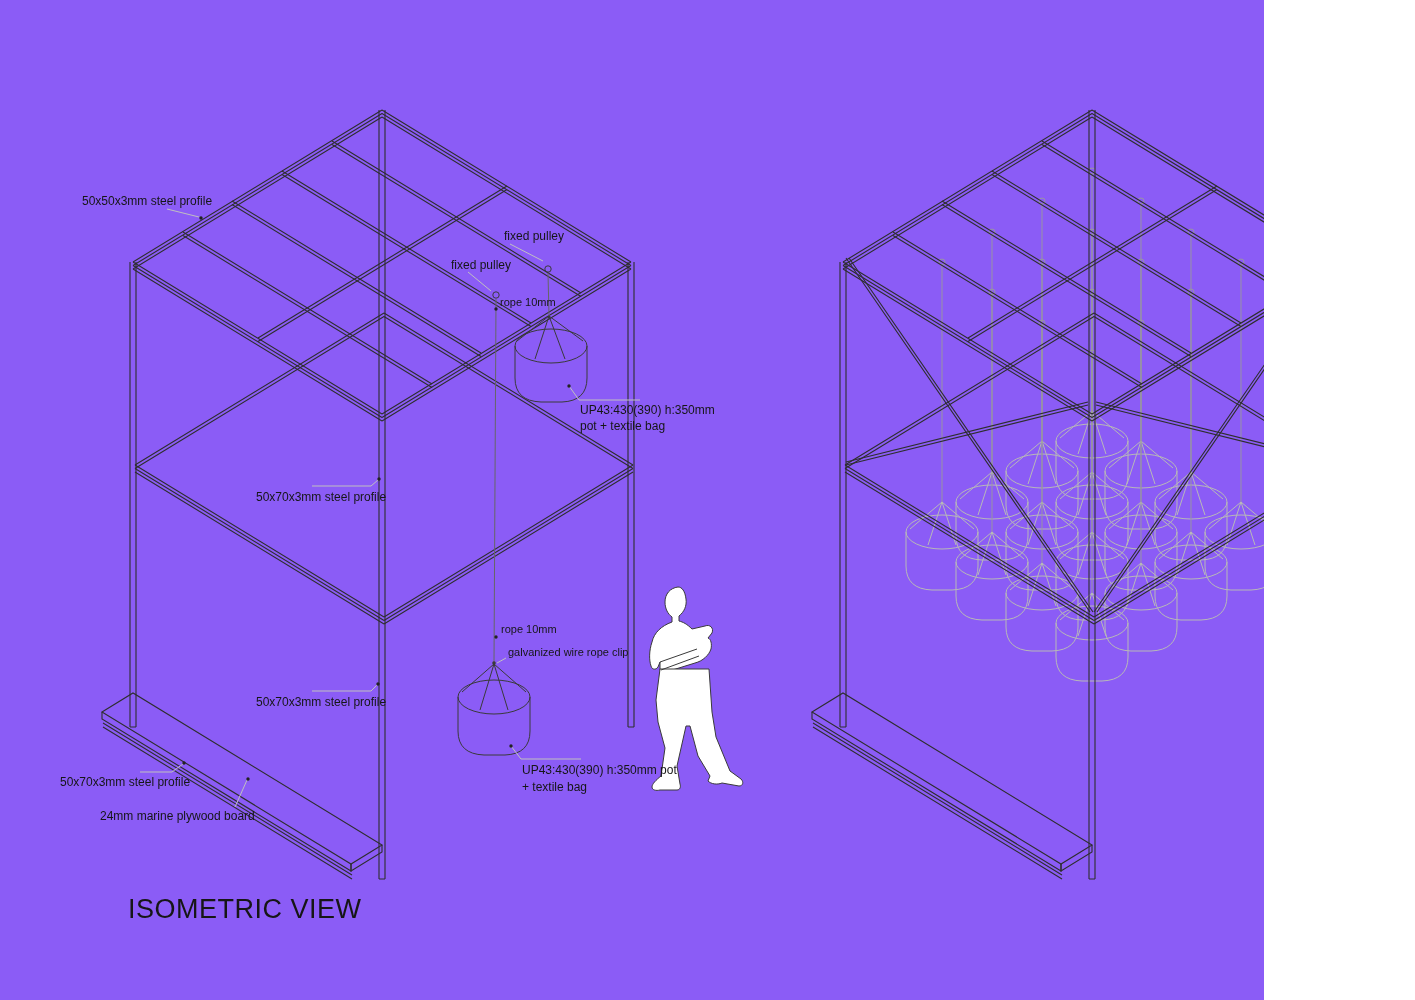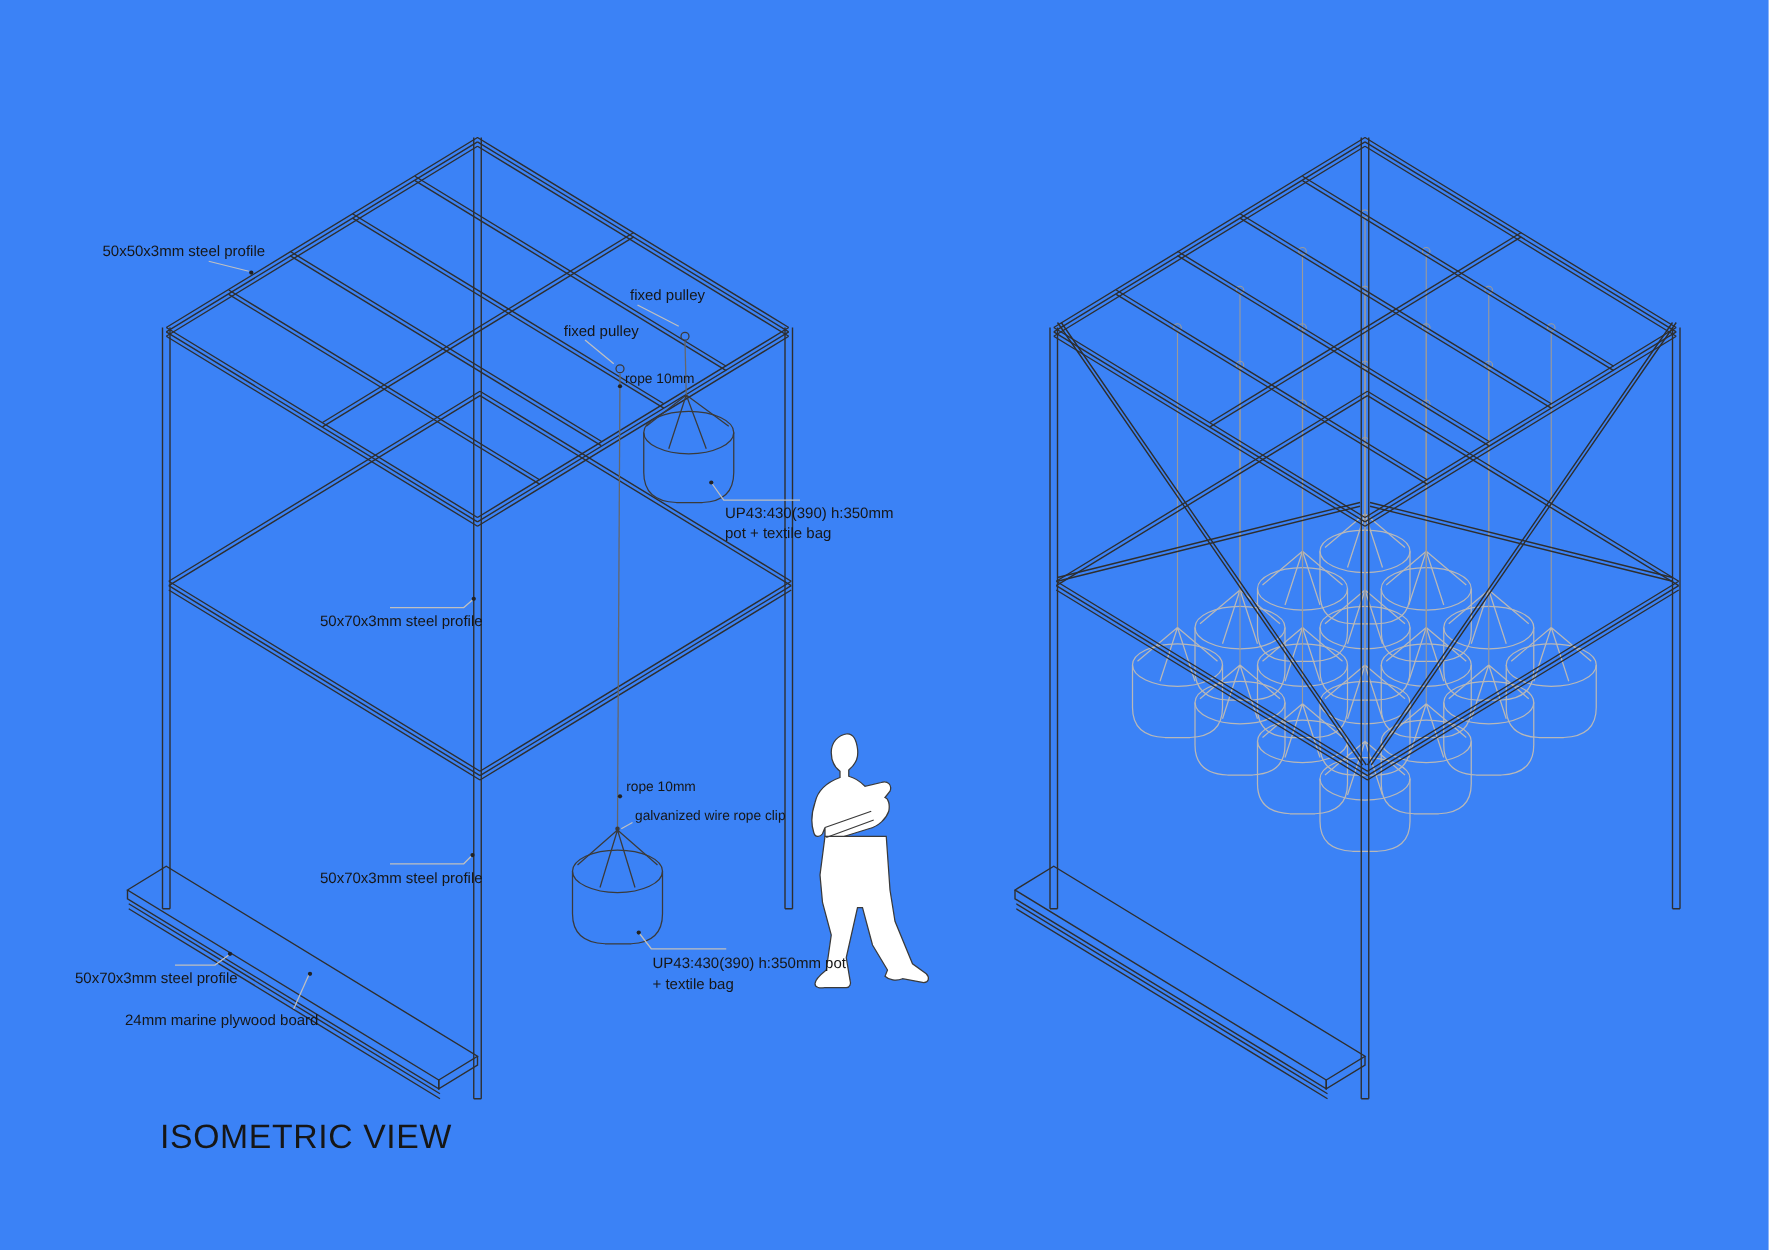--- a/index.html
+++ b/index.html
@@ -1,16 +1,16 @@
 <!DOCTYPE html>
 <html><head>
 <meta charset="utf-8">
 <style>
   html,body{margin:0;padding:0;background:#ffffff;}
-  .sheet{position:relative;width:1415px;height:1000px;background:#3b82f6;overflow:hidden;
+  .sheet{position:relative;width:1264px;height:1000px;background:#8b5cf6;overflow:hidden;
          font-family:"Liberation Sans", sans-serif;}
   svg text{font-family:"Liberation Sans", sans-serif;fill:#161616;}
   .lbl{font-size:12px;}
   .lbl-sm{font-size:11px;}
   .title{font-size:27px;letter-spacing:0.5px;}
 </style>
 </head>
 <body>
 
 <div class="sheet">

